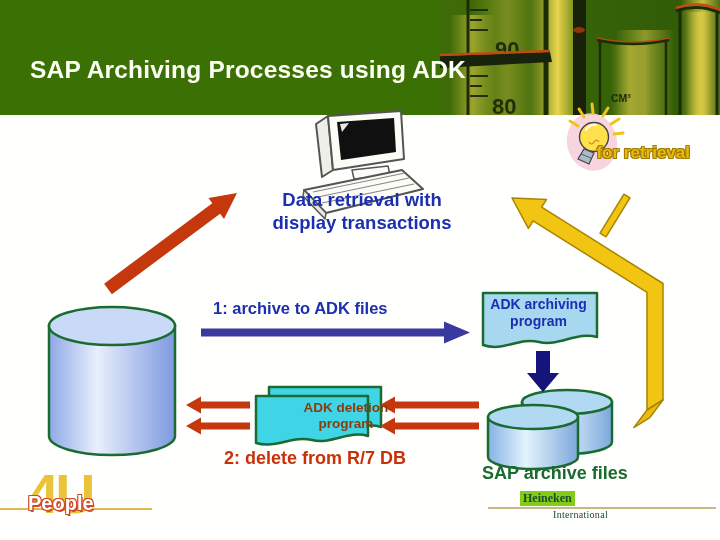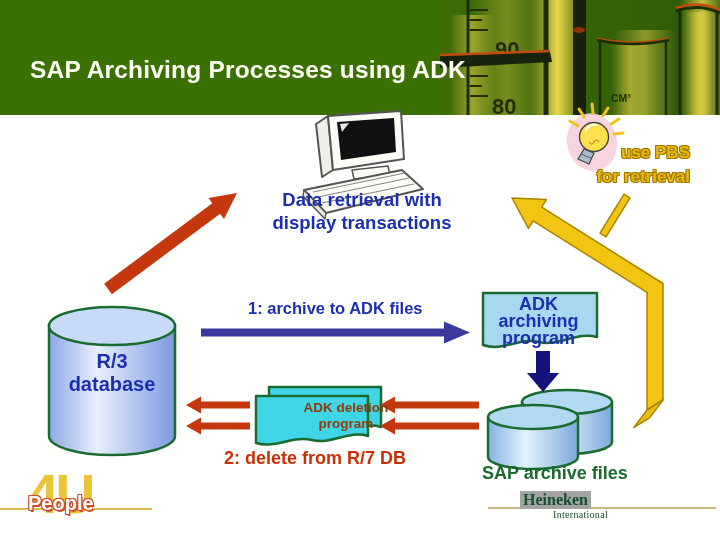--- a/index.html
+++ b/index.html
@@ -7,34 +7,34 @@
          font-family:"Liberation Sans",sans-serif;}
   .hdr{position:absolute;top:0;left:0;width:720px;height:115px;background:#3b7004;z-index:1;}
   .hdr-photo{position:absolute;top:0;right:0;width:280px;height:115px;}
   .title{position:absolute;left:30px;top:56px;color:#fefff4;font-size:24.5px;font-weight:bold;
          white-space:nowrap;z-index:3;letter-spacing:0.2px;}
   .ov{position:absolute;left:0;top:0;width:720px;height:540px;z-index:2;}
   .lbl{position:absolute;z-index:4;font-weight:bold;}
   .lbl-datret{left:252px;top:188px;width:220px;text-align:center;font-size:18.5px;color:#1b2fb0;line-height:23px;}
   .lbl-pbs{left:552px;top:141px;width:138px;text-align:right;font-size:17px;color:#eeb709;line-height:24px;
            text-shadow:-1px -1px 0 #9a7a00,1px -1px 0 #9a7a00,-1px 1px 0 #9a7a00,1px 1px 0 #9a7a00;}
-  .lbl-flow1{left:213px;top:299px;font-size:16.5px;color:#1b2fb0;white-space:nowrap;margin-left:35px;}
+  .lbl-flow1{left:213px;top:299px;font-size:16.5px;color:#1b2fb0;white-space:nowrap;}
   .lbl-r3{left:47px;top:350px;width:130px;text-align:center;font-size:20px;color:#1b2fb0;line-height:23px;}
-  .lbl-arch{left:483px;top:296px;width:111px;text-align:center;font-size:18px;color:#1b2fb0;line-height:17px;}
+  .lbl-arch{left:483px;top:296px;width:111px;text-align:center;font-size:14px;color:#1b2fb0;line-height:17px;}
   .lbl-del{left:258px;top:400px;width:112px;text-align:center;font-size:13.5px;color:#8f3a08;line-height:16px;padding-left:32px;}
   .lbl-flow2{left:224px;top:448px;font-size:18px;color:#c93008;white-space:nowrap;}
   .lbl-sap{left:482px;top:463px;width:190px;text-align:left;font-size:18px;color:#1a6b30;}
   .p4u-line{position:absolute;left:0;top:508px;width:152px;height:2px;background:#dfb94e;z-index:3;}
   .p4u{position:absolute;left:28px;top:470px;z-index:4;}
   .p4u-big{font-size:55px;font-weight:bold;color:#eac339;letter-spacing:-3px;line-height:49px;}
   .p4u-small{position:absolute;left:0px;top:22px;font-size:20px;font-weight:bold;color:#ffffff;
              text-shadow:-1px -1px 0 #cf4a28,1px -1px 0 #cf4a28,-1px 1px 0 #cf4a28,1.5px 1.5px 0 #cf4a28;}
   .hk-line{position:absolute;left:488px;top:507px;width:228px;height:2px;background:#cbb784;z-index:3;}
   .hk1{position:absolute;left:520px;top:491px;z-index:4;font-family:"Liberation Serif",serif;
-       font-size:16px;font-weight:bold;color:#194e2e;background:#a3a3a3;padding:0 3px;}
+       font-size:12px;font-weight:bold;color:#194e2e;background:#84cc16;padding:0 3px;}
   .hk2{position:absolute;left:553px;top:509px;z-index:4;font-family:"Liberation Serif",serif;
        font-size:10px;color:#194e2e;letter-spacing:0.3px;}
 </style>
 </head>
 <body>
 
 <div class="slide">
 
   <div class="hdr">
     <svg class="hdr-photo" viewBox="0 0 280 115">
@@ -160,30 +160,25 @@
 
     <polygon fill="#14147c" points="536,351 550,351 550,373 559,373 543,392 527,373 536,373"></polygon>
   </svg>
 
   <div class="lbl lbl-datret">
     <div>Data retrieval with</div>
     <div>display transactions</div>
   </div>
 
   <div class="lbl lbl-pbs">
-    <div>use PBS</div>
     <div>for retrieval</div>
   </div>
 
   <div class="lbl lbl-flow1">1: archive to ADK files</div>
 
-  <div class="lbl lbl-r3">
-    <div>R/3</div>
-    <div>database</div>
-  </div>
 
   <div class="lbl lbl-arch">
     <div>ADK archiving</div>
     <div>program</div>
   </div>
 
   <div class="lbl lbl-del">
     <div>ADK deletion</div>
     <div>program</div>
   </div>

